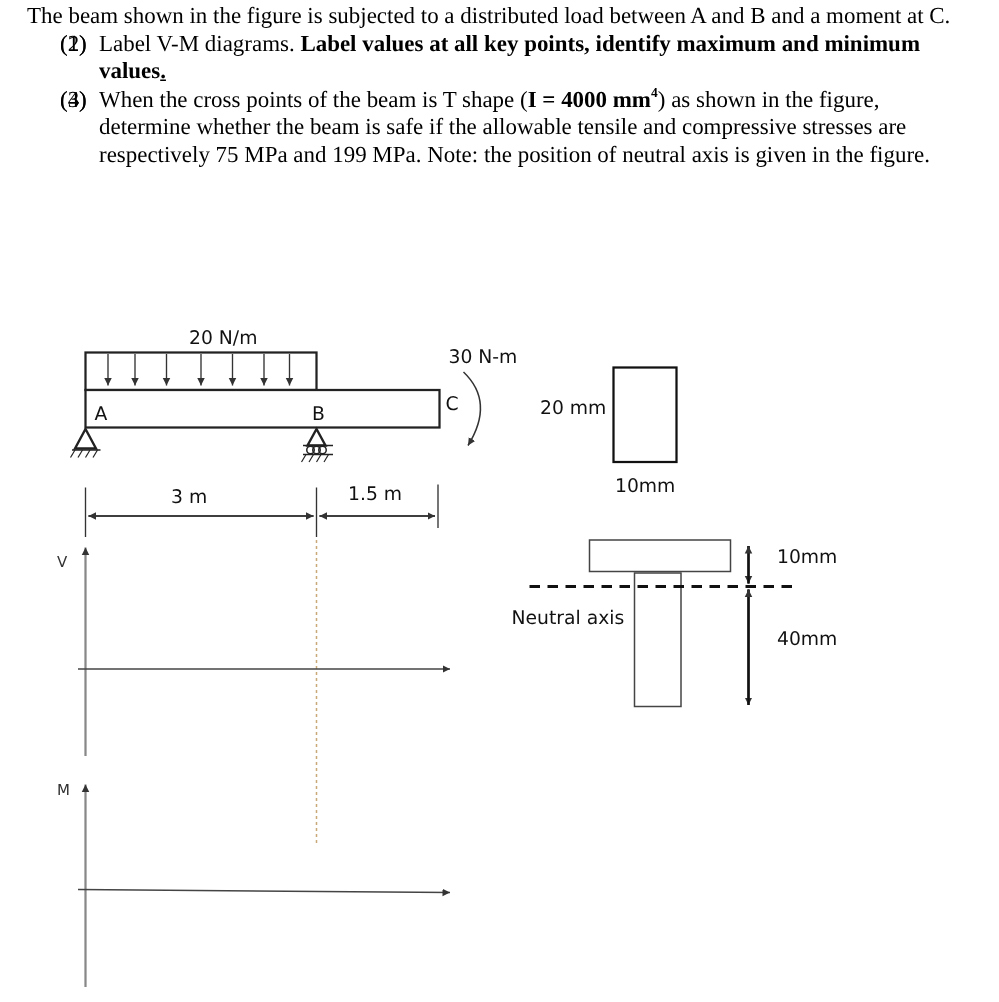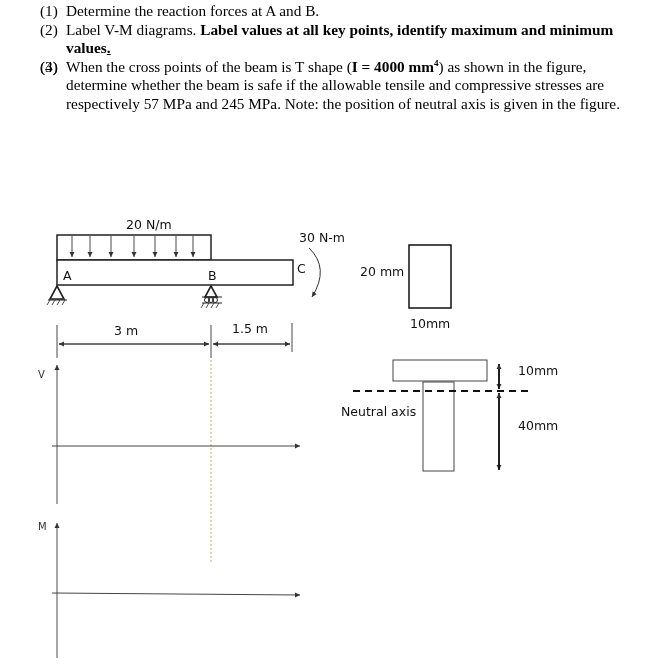--- a/index.html
+++ b/index.html
@@ -13,35 +13,35 @@
   .u { text-decoration:underline; }
   sup { font-size:9px; line-height:0; }
   svg { position:absolute; left:0; top:0; }
   .lbl { font-family:"DejaVu Sans", sans-serif; font-size:12.5px; fill:#111; }
   .lbl-sm { font-family:"DejaVu Sans", sans-serif; font-size:10px; fill:#333; }
 </style>
 </head>
 <body>
 
 <div class="problem">
+  <p>The beam shown in the figure is subjected to a distributed load between A and B and a moment at C.</p>
   <ul class="items">
     <li>
       <span class="num">(1)</span>
-      <span>Determine the reaction forces at A and B.</span>
     </li>
     <li>
       <span class="num">(2)</span>
       <span>Label V-M diagrams. </span><b>Label values at all key points, identify maximum and minimum values</b><b class="u">.</b>
     </li>
     <li>
       <span class="num">(3)</span>
     </li>
     <li>
       <span class="num">(4)</span>
-      <span>When the cross points of the beam is T shape (</span><b>I = 4000 mm</b><b><sup>4</sup></b><span>) as shown in the figure, determine whether the beam is safe if the allowable tensile and compressive stresses are respectively 57 MPa and 245 MPa. Note: the position of neutral axis is given in the figure.</span>
+      <span>When the cross points of the beam is T shape (</span><b>I = 4000 mm</b><b><sup>4</sup></b><span>) as shown in the figure, determine whether the beam is safe if the allowable tensile and compressive stresses are respectively 75 MPa and 199 MPa. Note: the position of neutral axis is given in the figure.</span>
     </li>
   </ul>
 </div>
 
 <svg width="666" height="668" viewBox="0 0 666 668">
   <defs>
     <marker id="arr" markerWidth="8" markerHeight="8" refX="7" refY="4" orient="auto" markerUnits="userSpaceOnUse">
       <path d="M0,1 L7,4 L0,7 Z" fill="#222"></path>
     </marker>
     <marker id="arrS" markerWidth="6" markerHeight="6" refX="5" refY="3" orient="auto" markerUnits="userSpaceOnUse">

